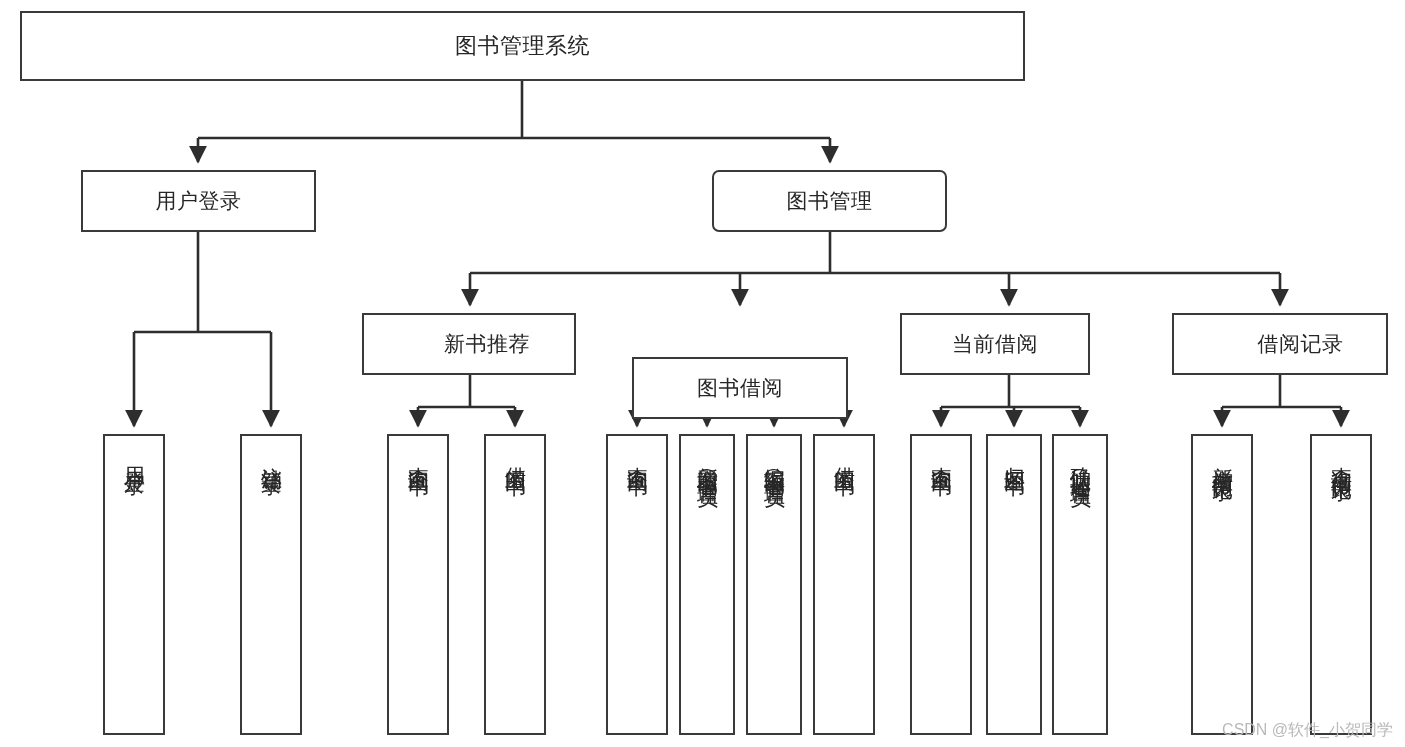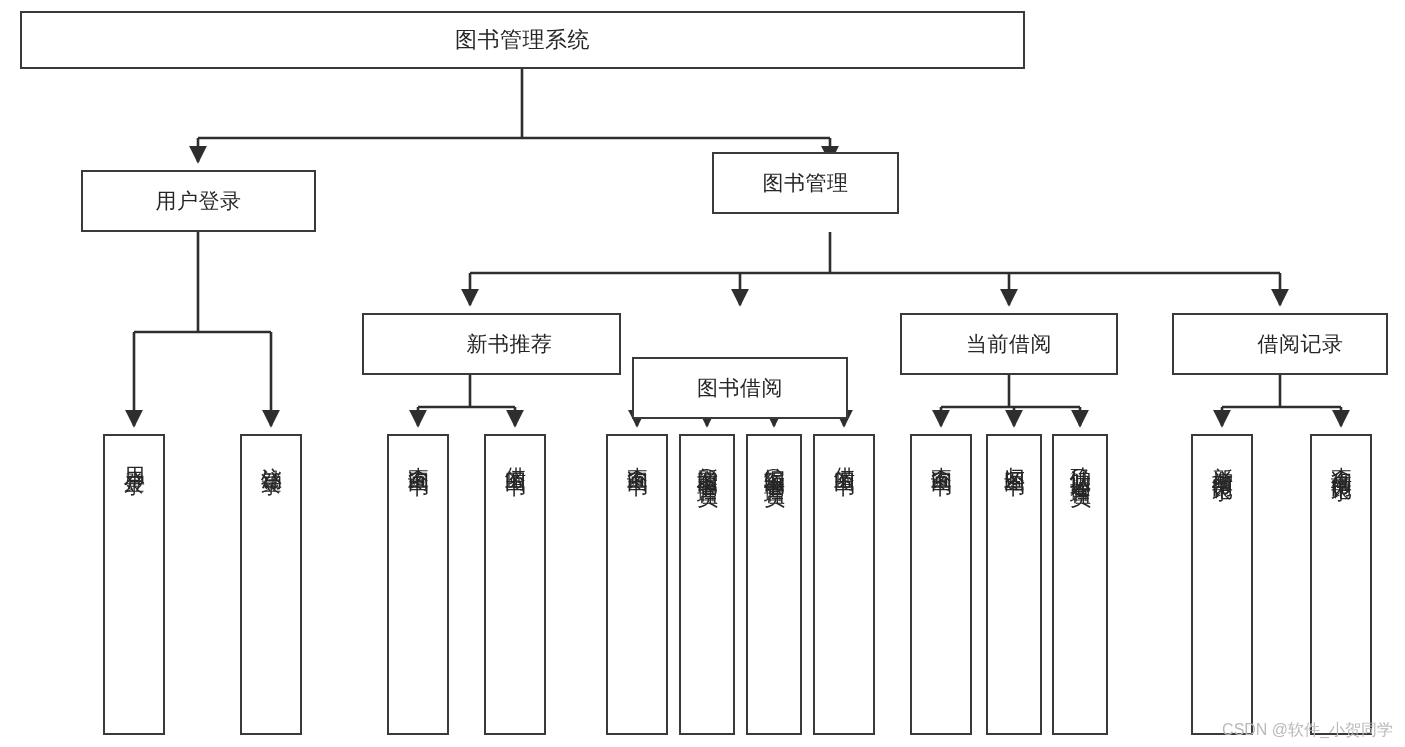--- a/index.html
+++ b/index.html
@@ -121,38 +121,38 @@
       <path d="M 1014 407 L 1014 426" marker-end="url(#arrow)"></path>
       <path d="M 1080 407 L 1080 426" marker-end="url(#arrow)"></path>
 
       <path d="M 1280 375 L 1280 407"></path>
       <path d="M 1222 407 L 1341 407"></path>
       <path d="M 1222 407 L 1222 426" marker-end="url(#arrow)"></path>
       <path d="M 1341 407 L 1341 426" marker-end="url(#arrow)"></path>
     </g>
   </svg>
 
-  <div class="node horizontal root" style="left:20px; top:11px; width:1005px; height:58px;">
+  <div class="node horizontal root" style="left:20px; top:11px; width:1005px; height:70px;">
     <span class="label">图书管理系统</span>
   </div>
 
   <div class="node horizontal" style="left:81px; top:170px; width:235px; height:62px;">
     <span class="label">用户登录</span>
   </div>
-  <div class="node horizontal" style="left:712px; top:152px; width:187px; height:62px;">
+  <div class="node horizontal" style="left:712px; top:170px; width:235px; height:62px;border-radius:7px;">
     <span class="label">图书管理</span>
   </div>
 
-  <div class="node horizontal" style="left:362px; top:313px; width:259px; height:62px;padding-left:36px;">
+  <div class="node horizontal" style="left:362px; top:313px; width:214px; height:62px;padding-left:36px;">
     <span class="label">新书推荐</span>
   </div>
   <div class="node horizontal" style="left:632px; top:313px; width:216px; height:62px;margin-top:44px;">
     <span class="label">图书借阅</span>
   </div>
-  <div class="node horizontal" style="left:900px; top:313px; width:218px; height:62px;">
+  <div class="node horizontal" style="left:900px; top:313px; width:190px; height:62px;">
     <span class="label">当前借阅</span>
   </div>
   <div class="node horizontal" style="left:1172px; top:313px; width:216px; height:62px;padding-left:41px;">
     <span class="label">借阅记录</span>
   </div>
 
   <div class="node vertical" style="left:103px; top:434px; width:62px; height:301px;">
     <span class="label">用户登录</span>
   </div>
   <div class="node vertical" style="left:240px; top:434px; width:62px; height:301px;">

